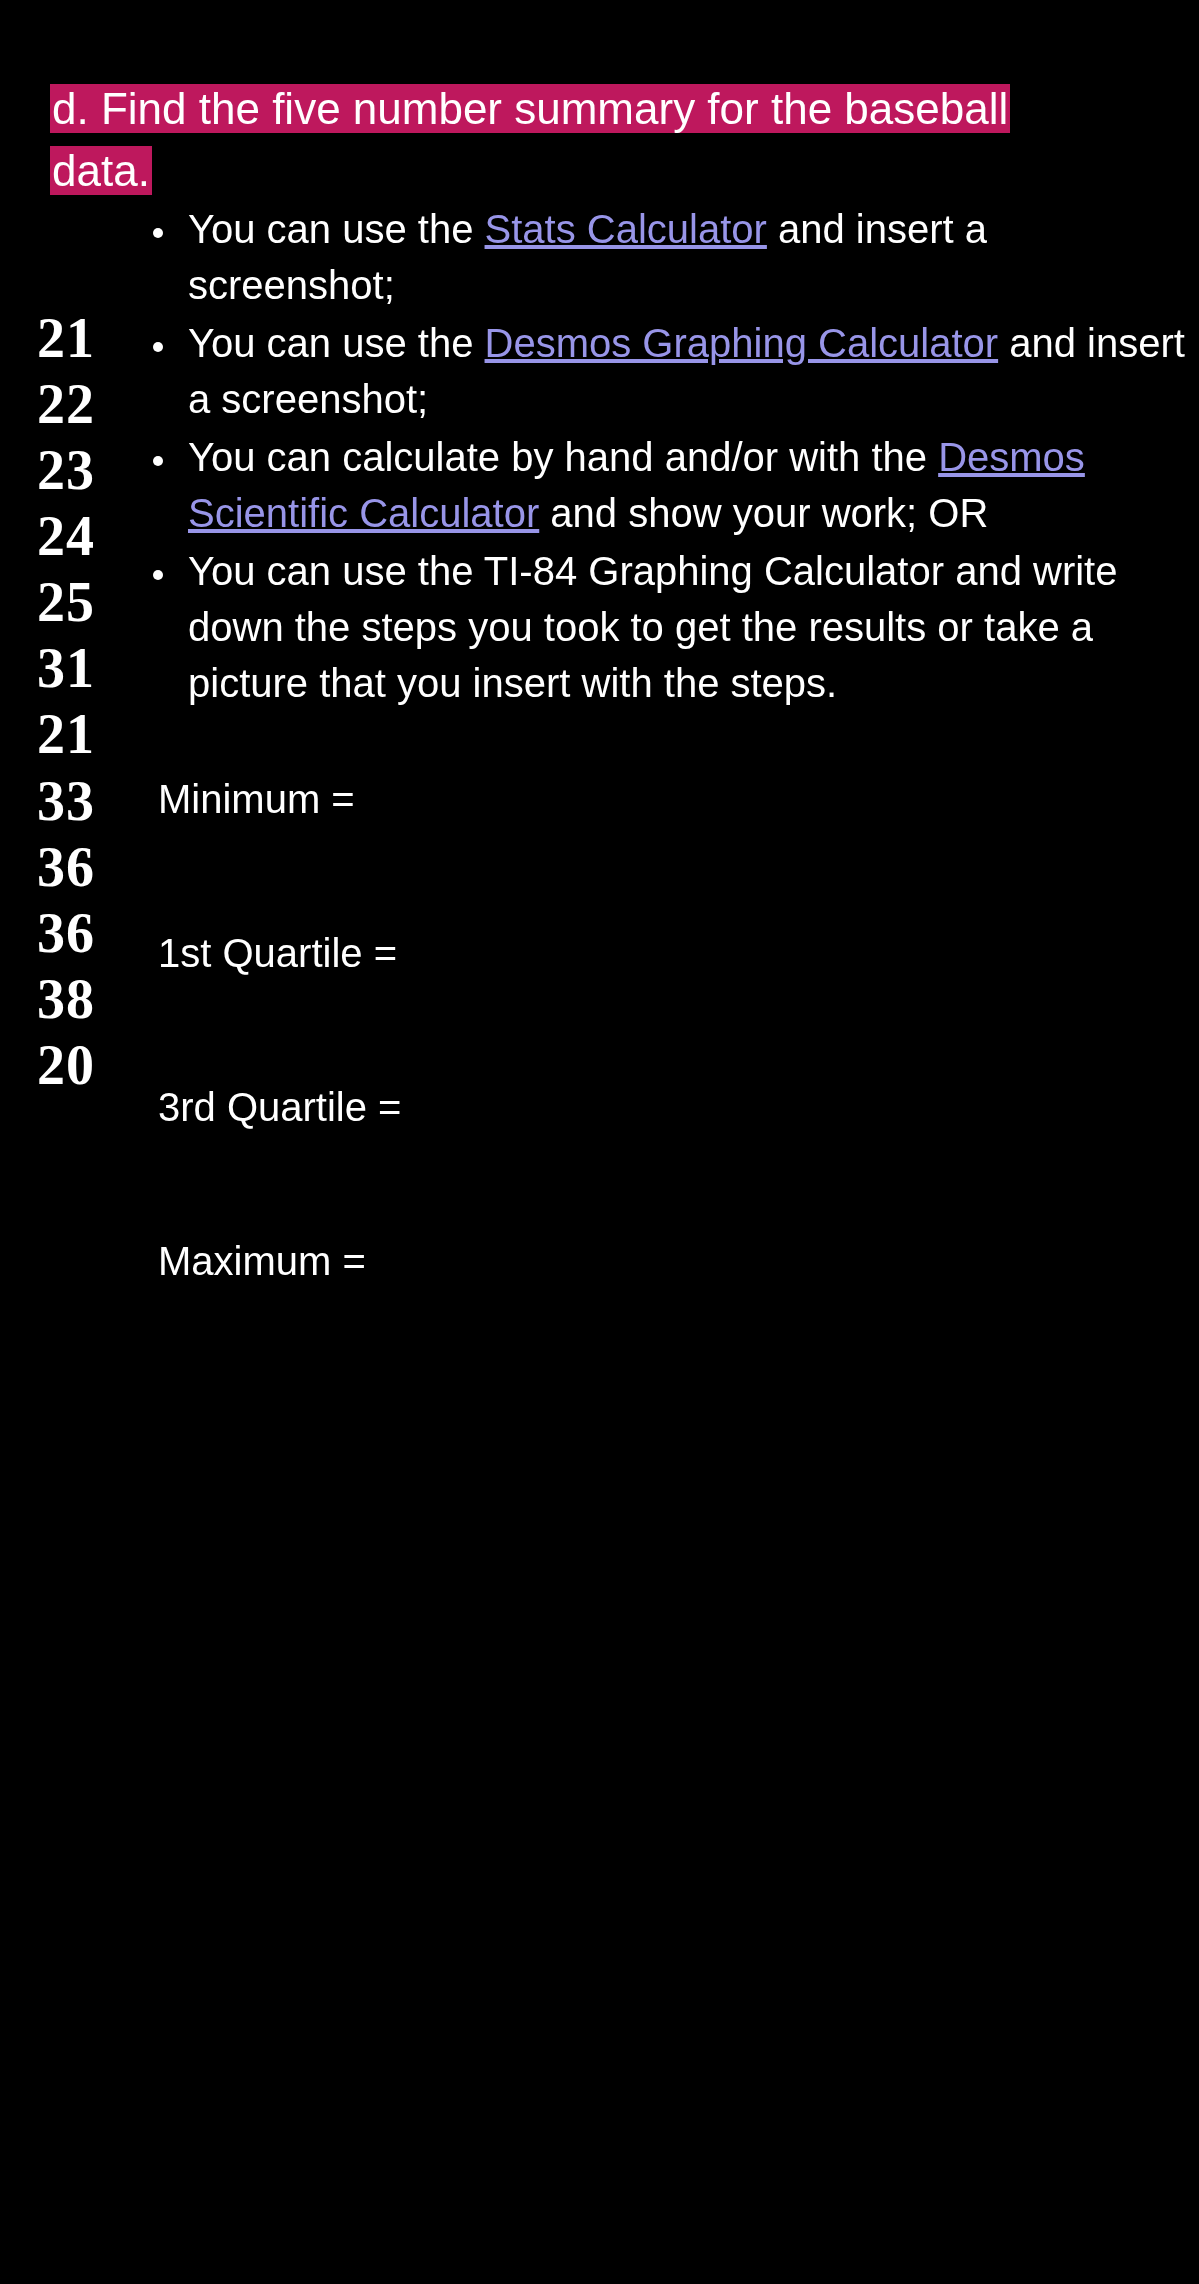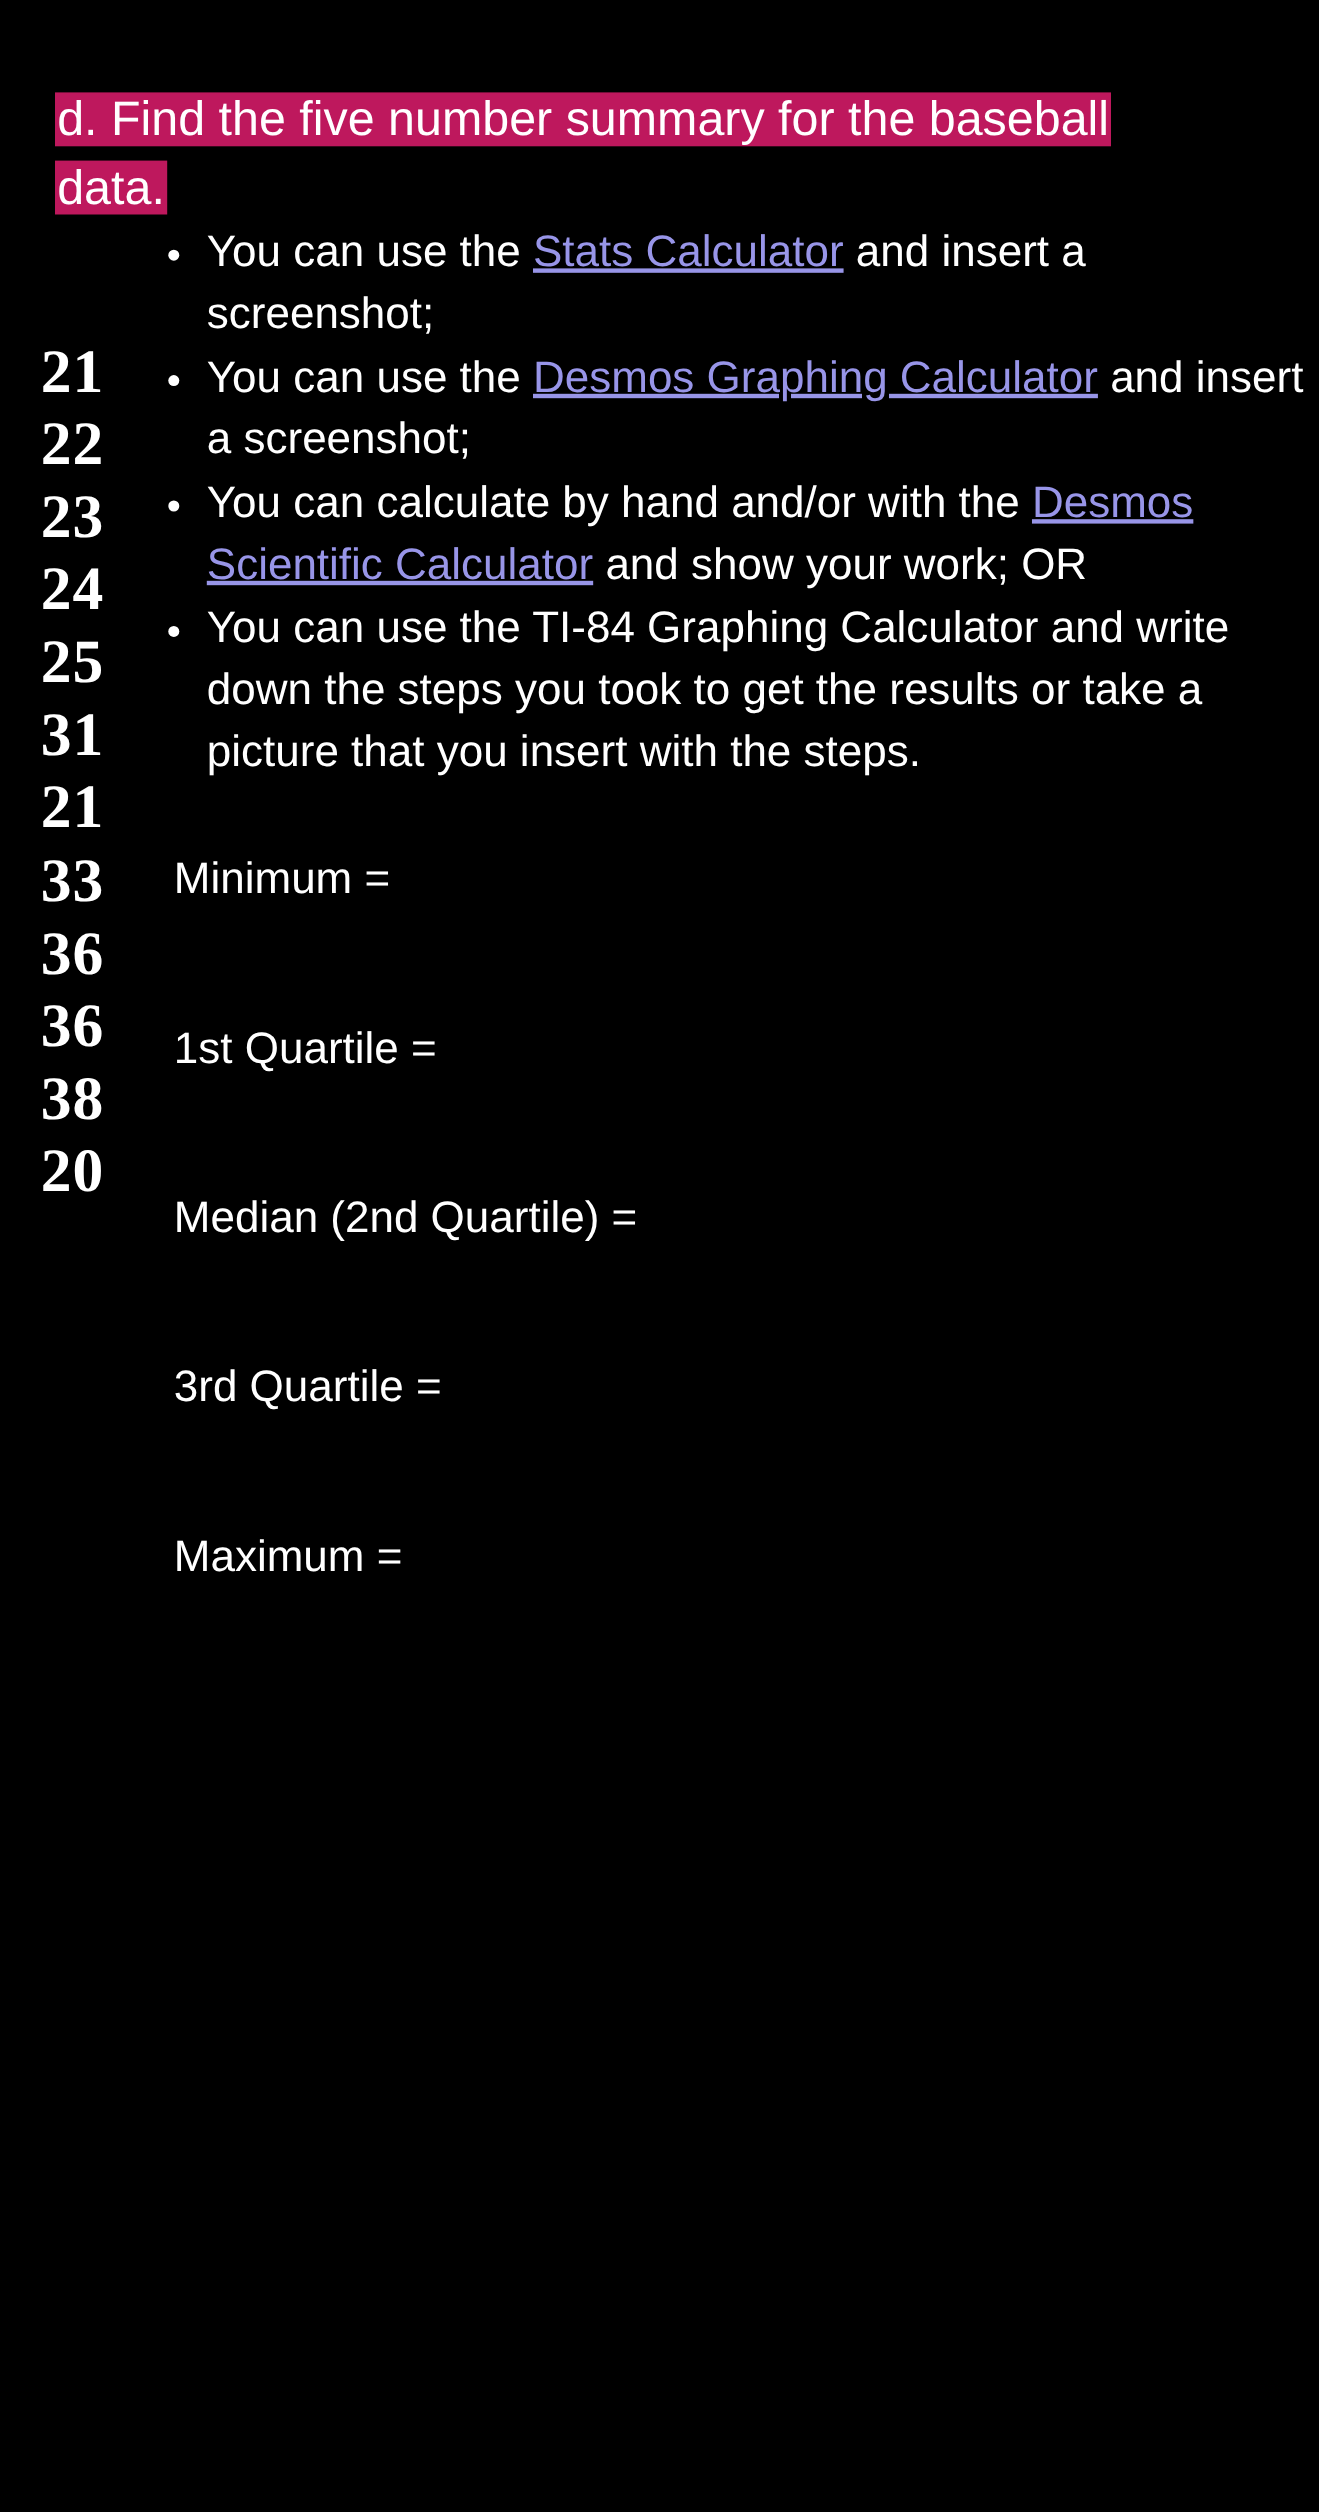--- a/index.html
+++ b/index.html
@@ -108,19 +108,18 @@
         <span>You can calculate by hand and/or with the </span><a class="link" href="#">Desmos Scientific Calculator</a><span> and show your work; OR</span>
       </li>
       <li>
         <span>You can use the TI-84 Graphing Calculator and write down the steps you took to get the results or take a picture that you insert with the steps.</span>
       </li>
     </ul>
 
     <div class="answer-block">
       <div class="answer-line">Minimum =</div>
       <div class="answer-line">1st Quartile =</div>
-      <div class="answer-line">Median (2nd Quartile) =</div>
       <div class="answer-line">3rd Quartile =</div>
       <div class="answer-line">Maximum =</div>
     </div>
   </div>
 
 </div>
 
 </body></html>

